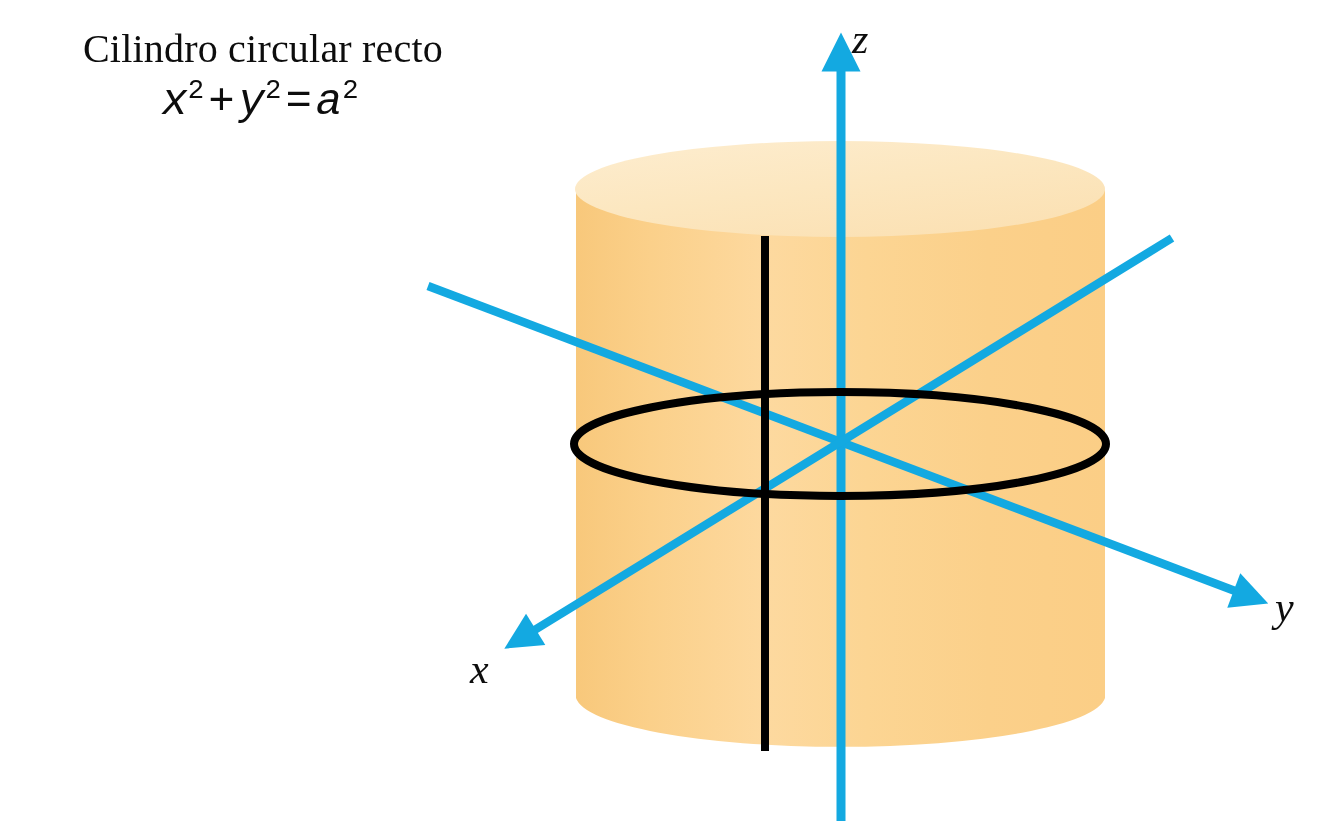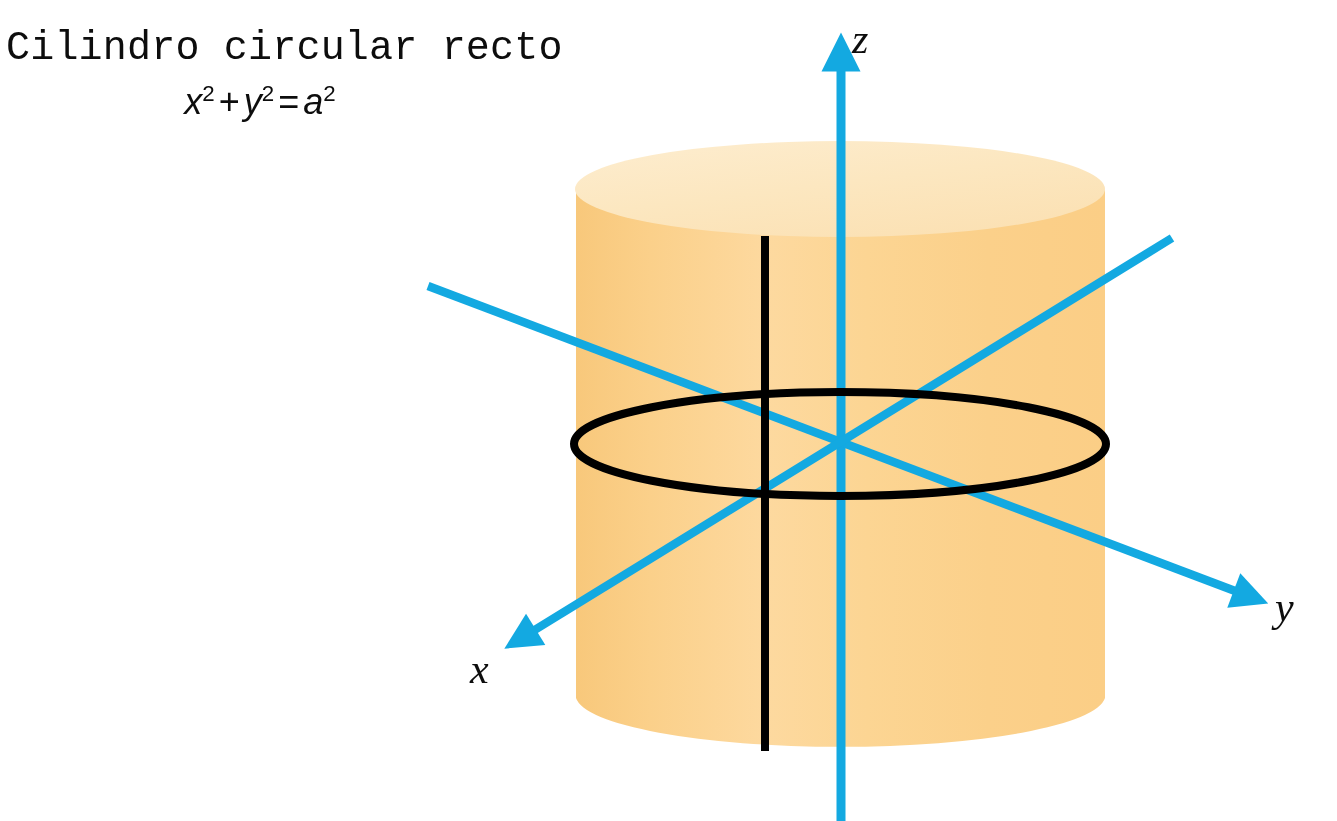--- a/index.html
+++ b/index.html
@@ -30,31 +30,31 @@
   .caption-block {
     position: absolute;
     left: 0px;
     top: 26px;
     width: 520px;
     text-align: center;
     color: #0d0d0d;
     user-select: none;
   }
   .caption-title {
-    font-family: Liberation Mono, monospace;
+    font-family: Liberation Serif, serif;
     font-size: 40px;
     line-height: 46px;
     letter-spacing: 0.2px;
     white-space: nowrap;
     padding-left: 6px;
   }
   .caption-equation {
-    font-family: Liberation Sans, sans-serif;
+    font-family: Liberation Mono, monospace;
     font-style: italic;
-    font-size: 36px;
+    font-size: 44px;
     line-height: 48px;
     margin-top: 6px;
     white-space: nowrap;
   }
   .caption-equation sup {
     font-size: 0.62em;
     font-style: normal;
     vertical-align: super;
     line-height: 0;
   }

